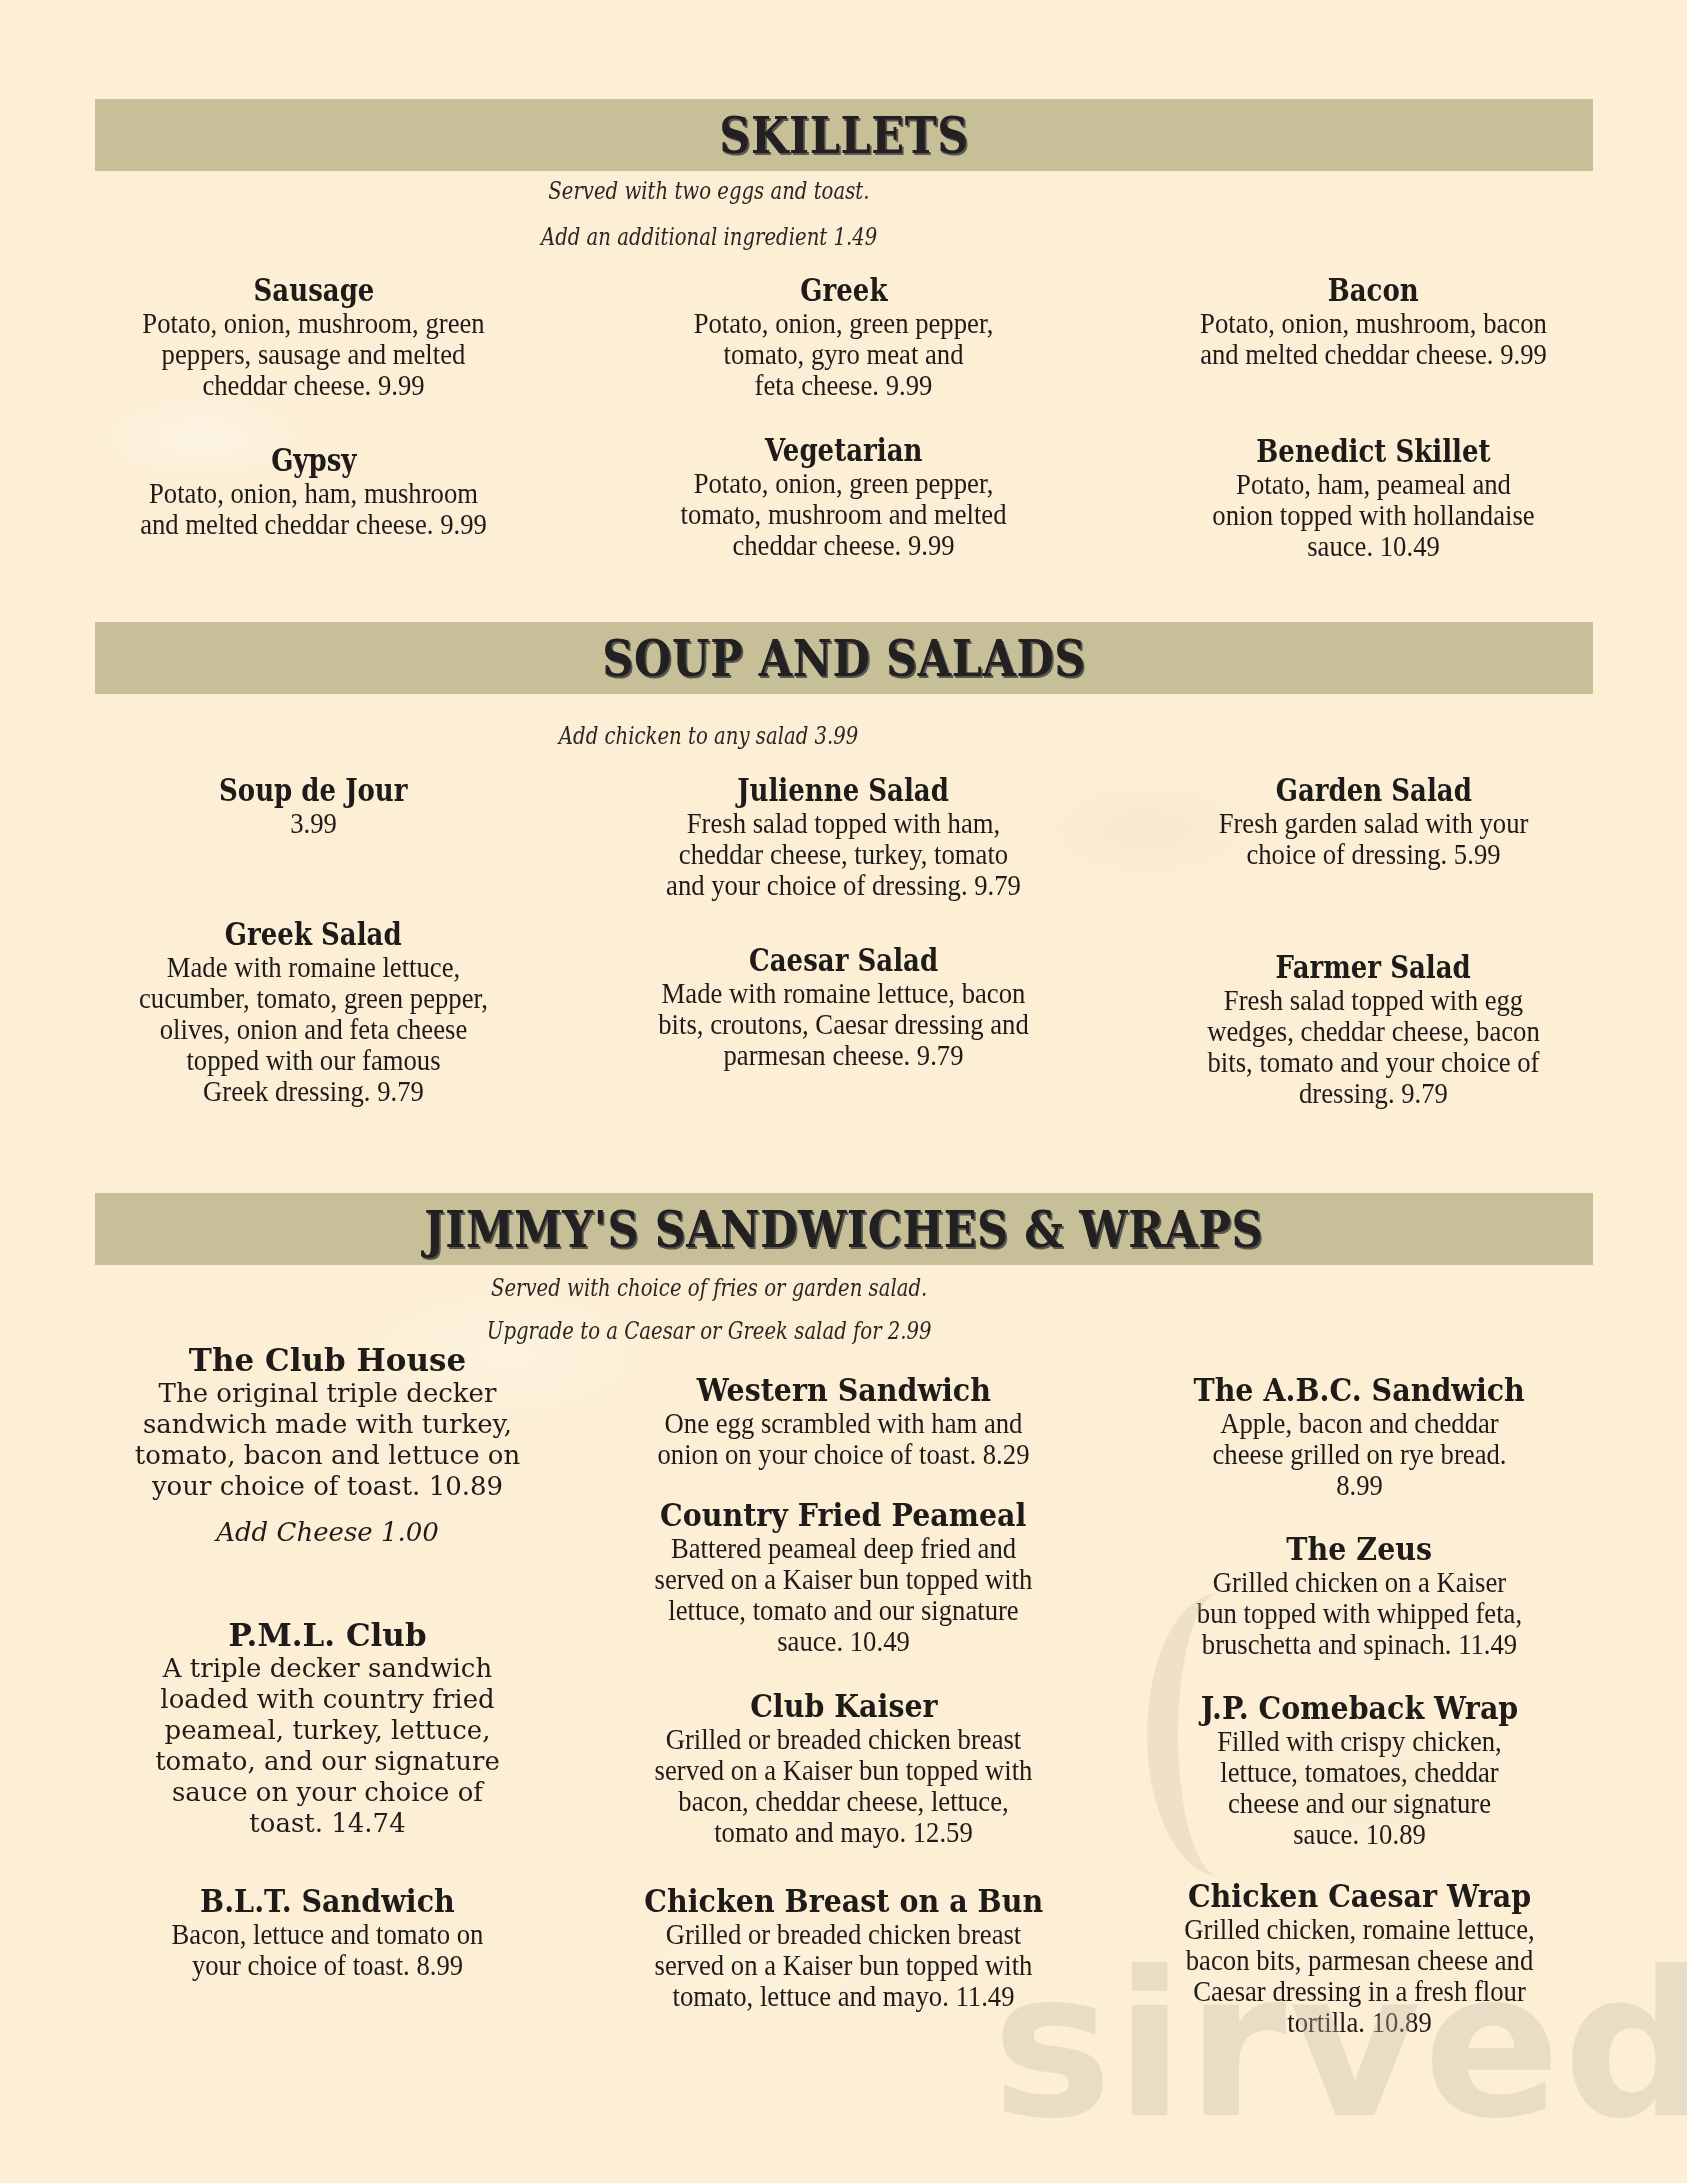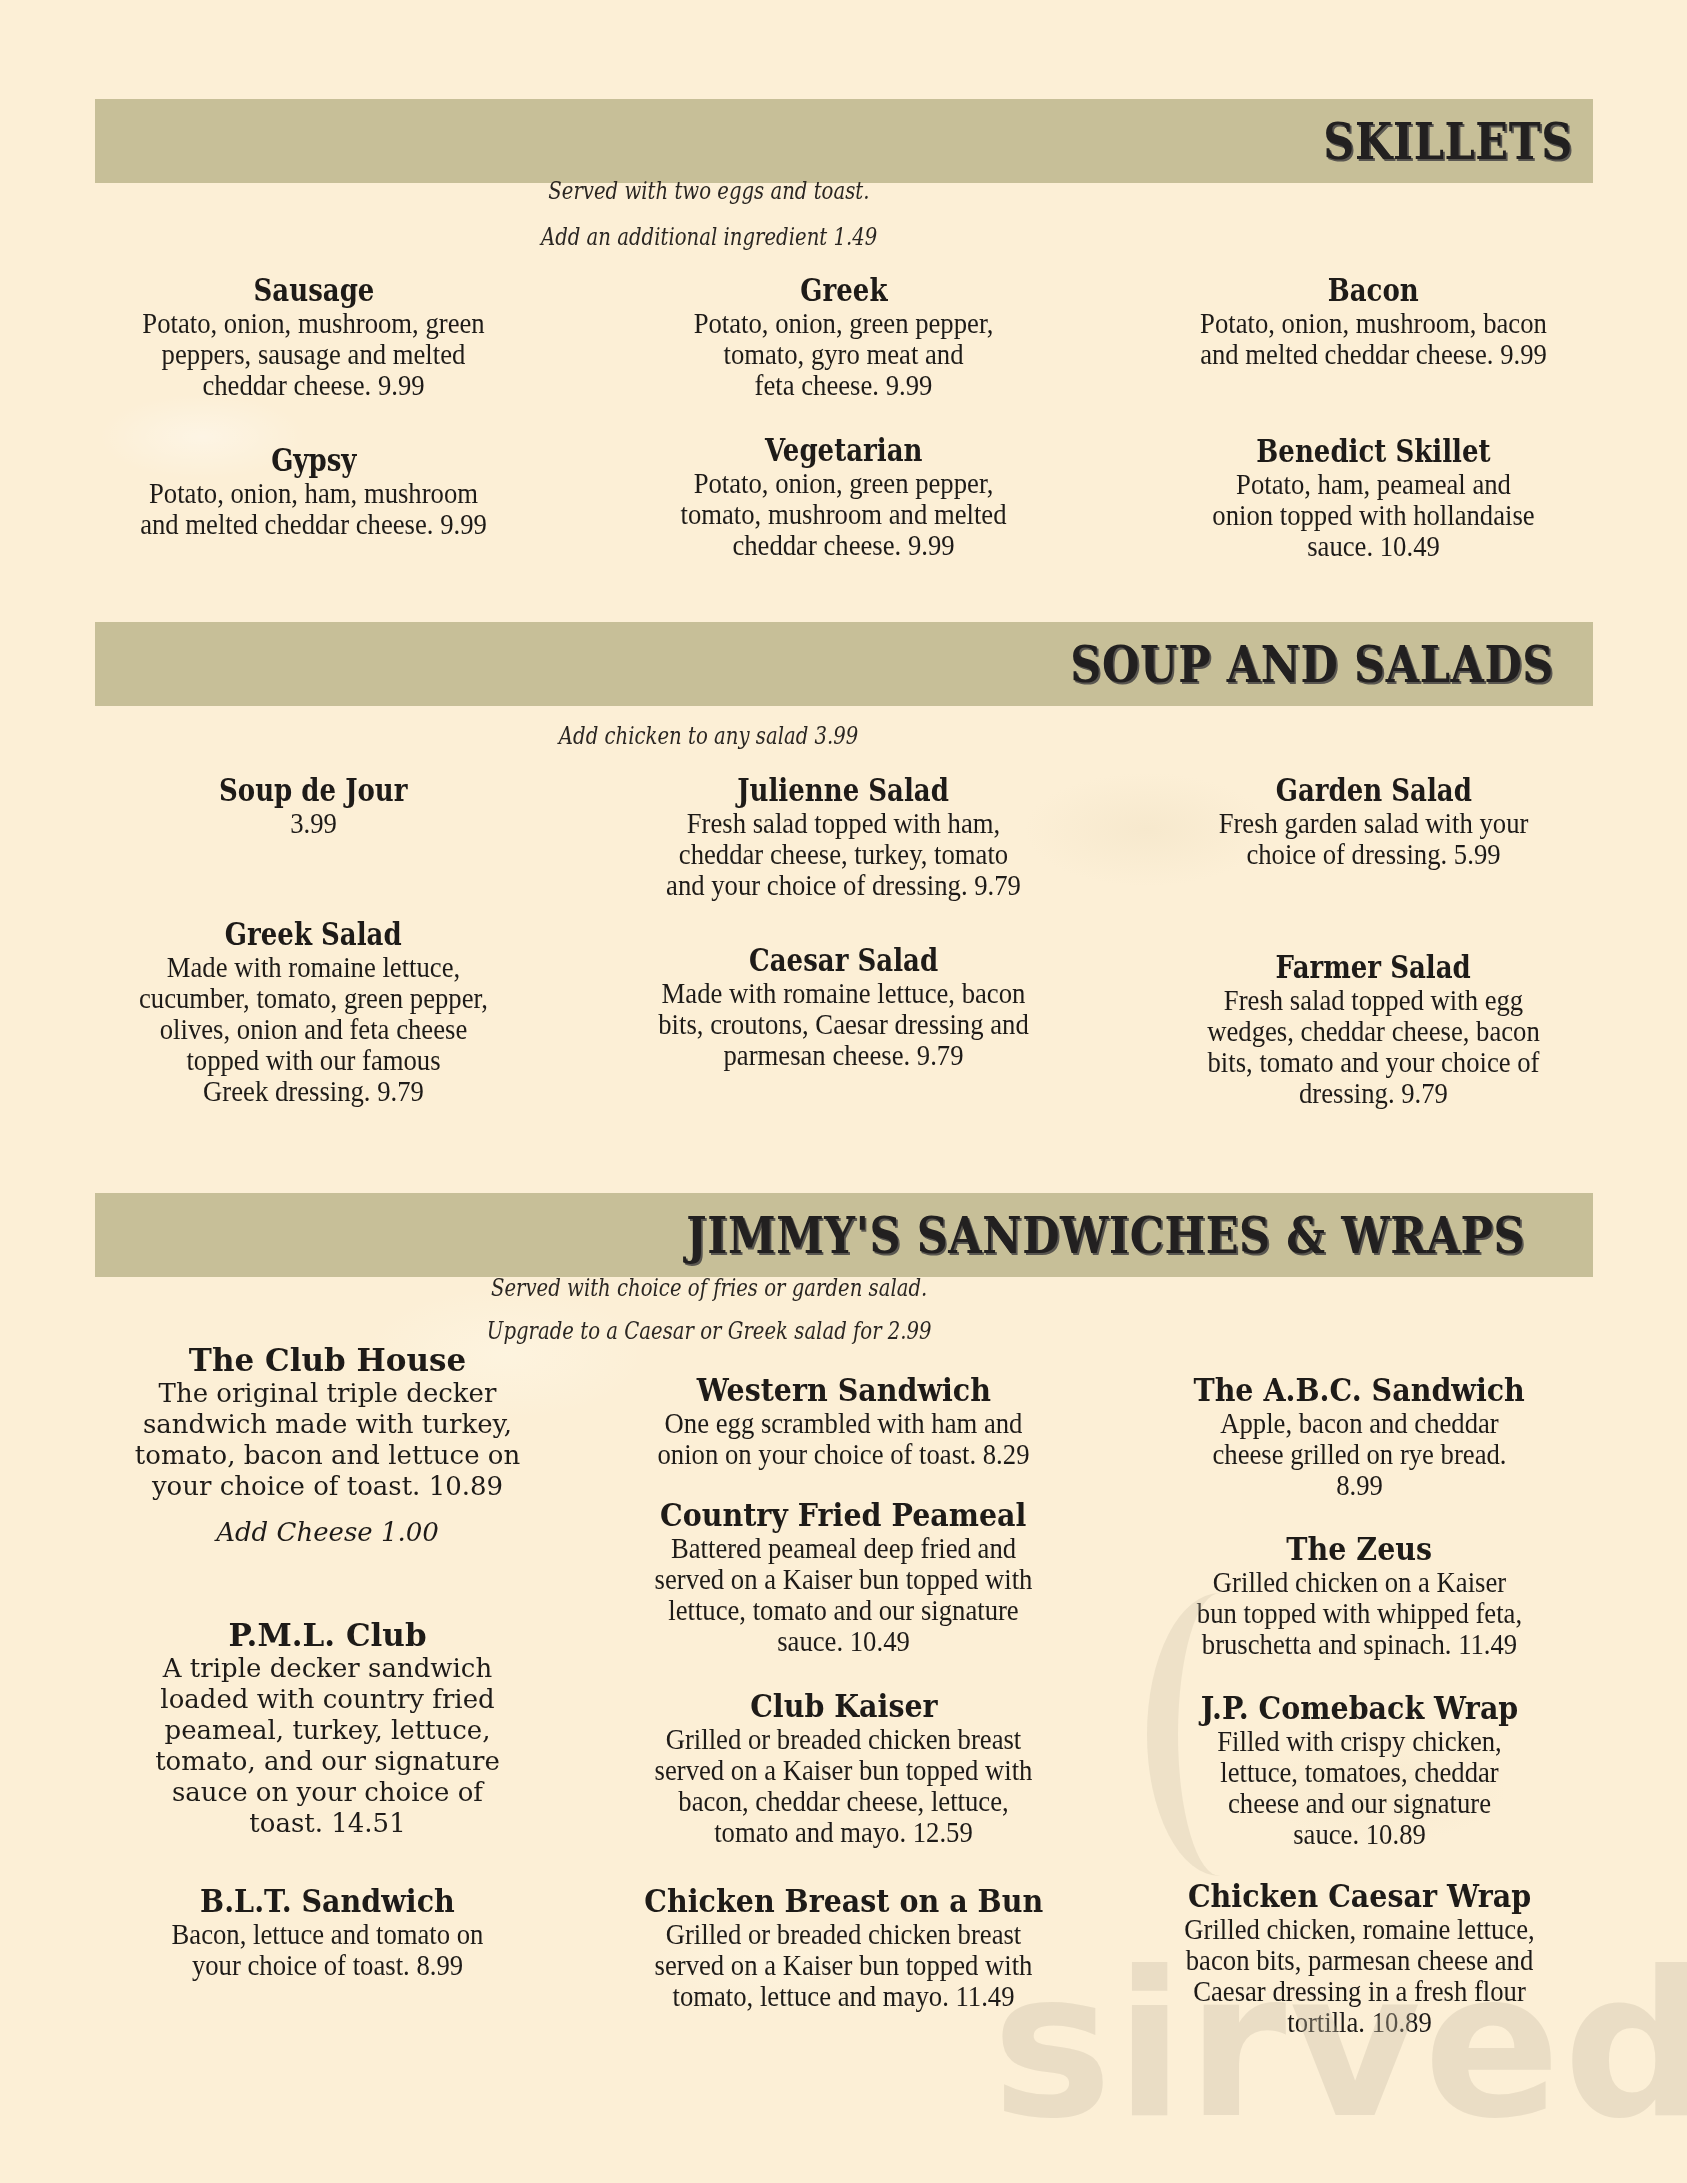--- a/index.html
+++ b/index.html
@@ -9,23 +9,23 @@
       background-image:
         radial-gradient(ellipse 148px 61px at 12% 20%, rgba(255,255,255,0.35), transparent 70%),
         radial-gradient(ellipse 175px 81px at 68% 38%, rgba(240,225,195,0.45), transparent 70%),
         radial-gradient(ellipse 202px 94px at 30% 62%, rgba(255,250,235,0.4), transparent 70%),
         radial-gradient(ellipse 175px 74px at 82% 82%, rgba(240,226,196,0.4), transparent 70%),
         radial-gradient(ellipse 162px 67px at 45% 90%, rgba(255,250,235,0.35), transparent 70%);
       color: #1e1b18;
       font-family: "Liberation Serif", "DejaVu Serif", serif;
     }
     .banner {
-      position: absolute; left: 95px; width: 1498px; height: 84px;
+      position: absolute; left: 95px; width: 1498px; height: 72px;
       background: #c7bf98;
-      display: flex; align-items: center; justify-content: flex-end;
+      display: flex; align-items: center; justify-content: center;
     }
     .banner-title {
       font-family: "DejaVu Serif", serif;
       font-weight: bold; font-size: 50px; letter-spacing: 0.7px;
       color: #222020; transform: scaleX(0.86);
       text-shadow: 2px 2px 0 #595650;
       white-space: nowrap;
     }
     .note {
       position: absolute; left: 0; width: 1418px; text-align: center;
@@ -184,21 +184,21 @@
 your choice of toast.  10.89</div>
     <div class="item-extra">Add Cheese  1.00</div>
   </div>
   <div class="item" style="top:1618px">
     <div class="item-name">P.M.L. Club</div>
     <div class="item-desc">A triple decker sandwich
 loaded with country fried
 peameal, turkey, lettuce,
 tomato, and our signature
 sauce on your choice of
-toast. 14.51</div>
+toast. 14.74</div>
   </div>
 </div>
 <div class="col sandwich" style="left:71px;">
   <div class="item" style="top:1884px">
     <div class="item-name">B.L.T. Sandwich</div>
     <div class="item-desc">Bacon, lettuce and tomato on
 your choice of toast.  8.99</div>
   </div>
 </div>
 <div class="col sandwich" style="left:587px;">

